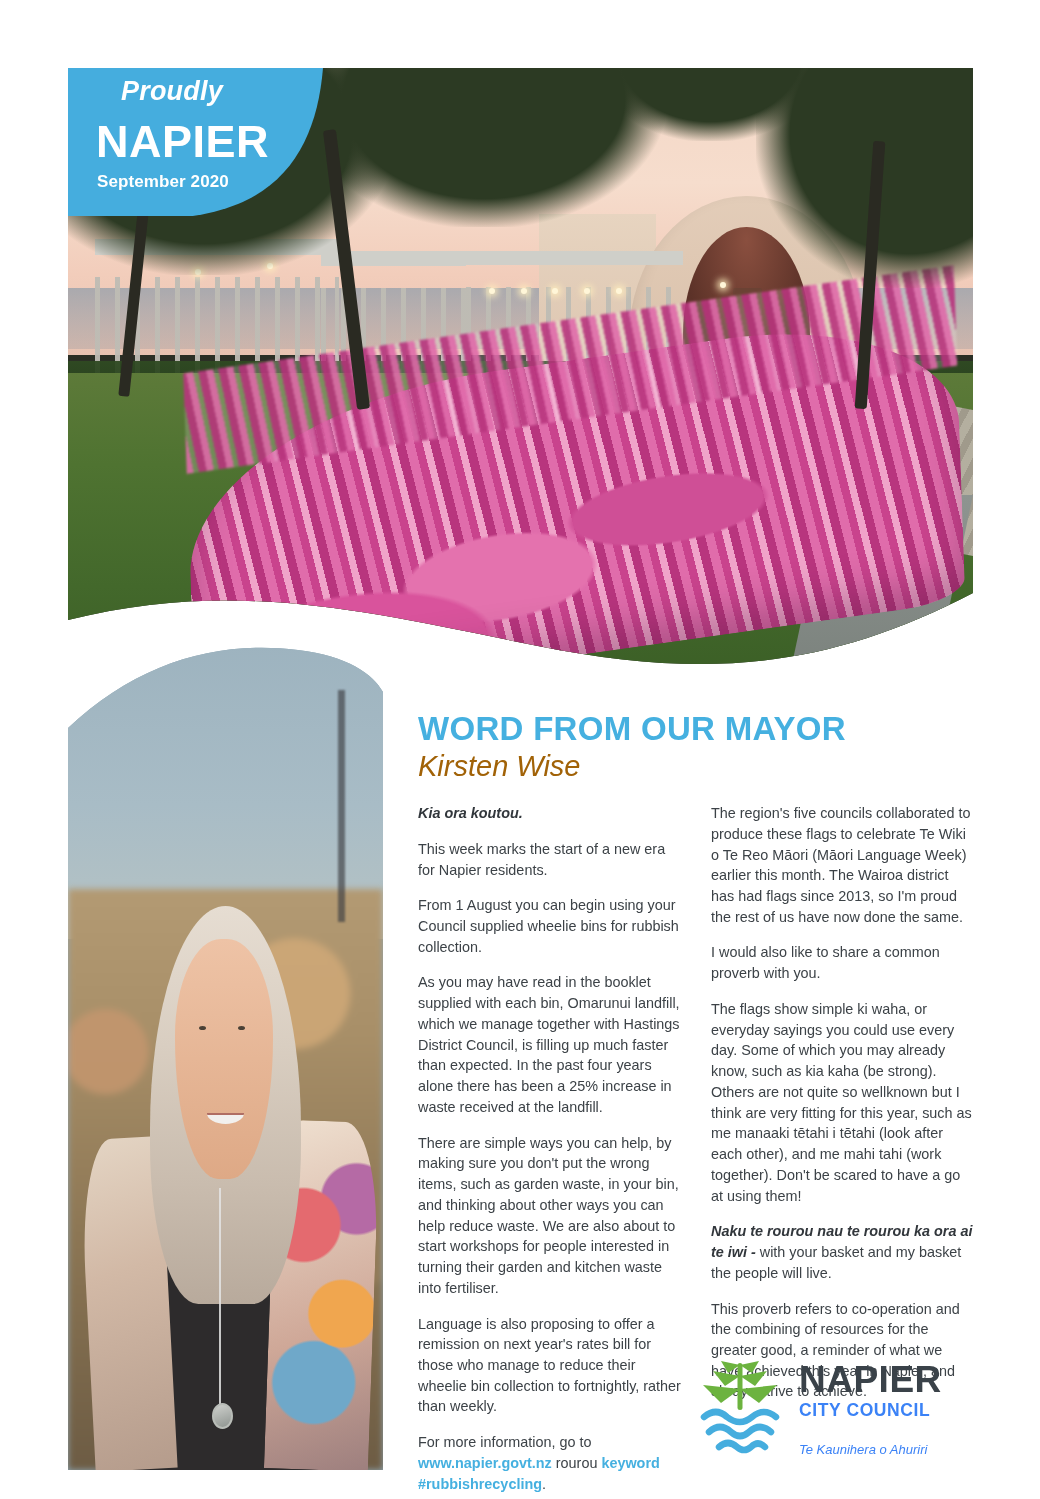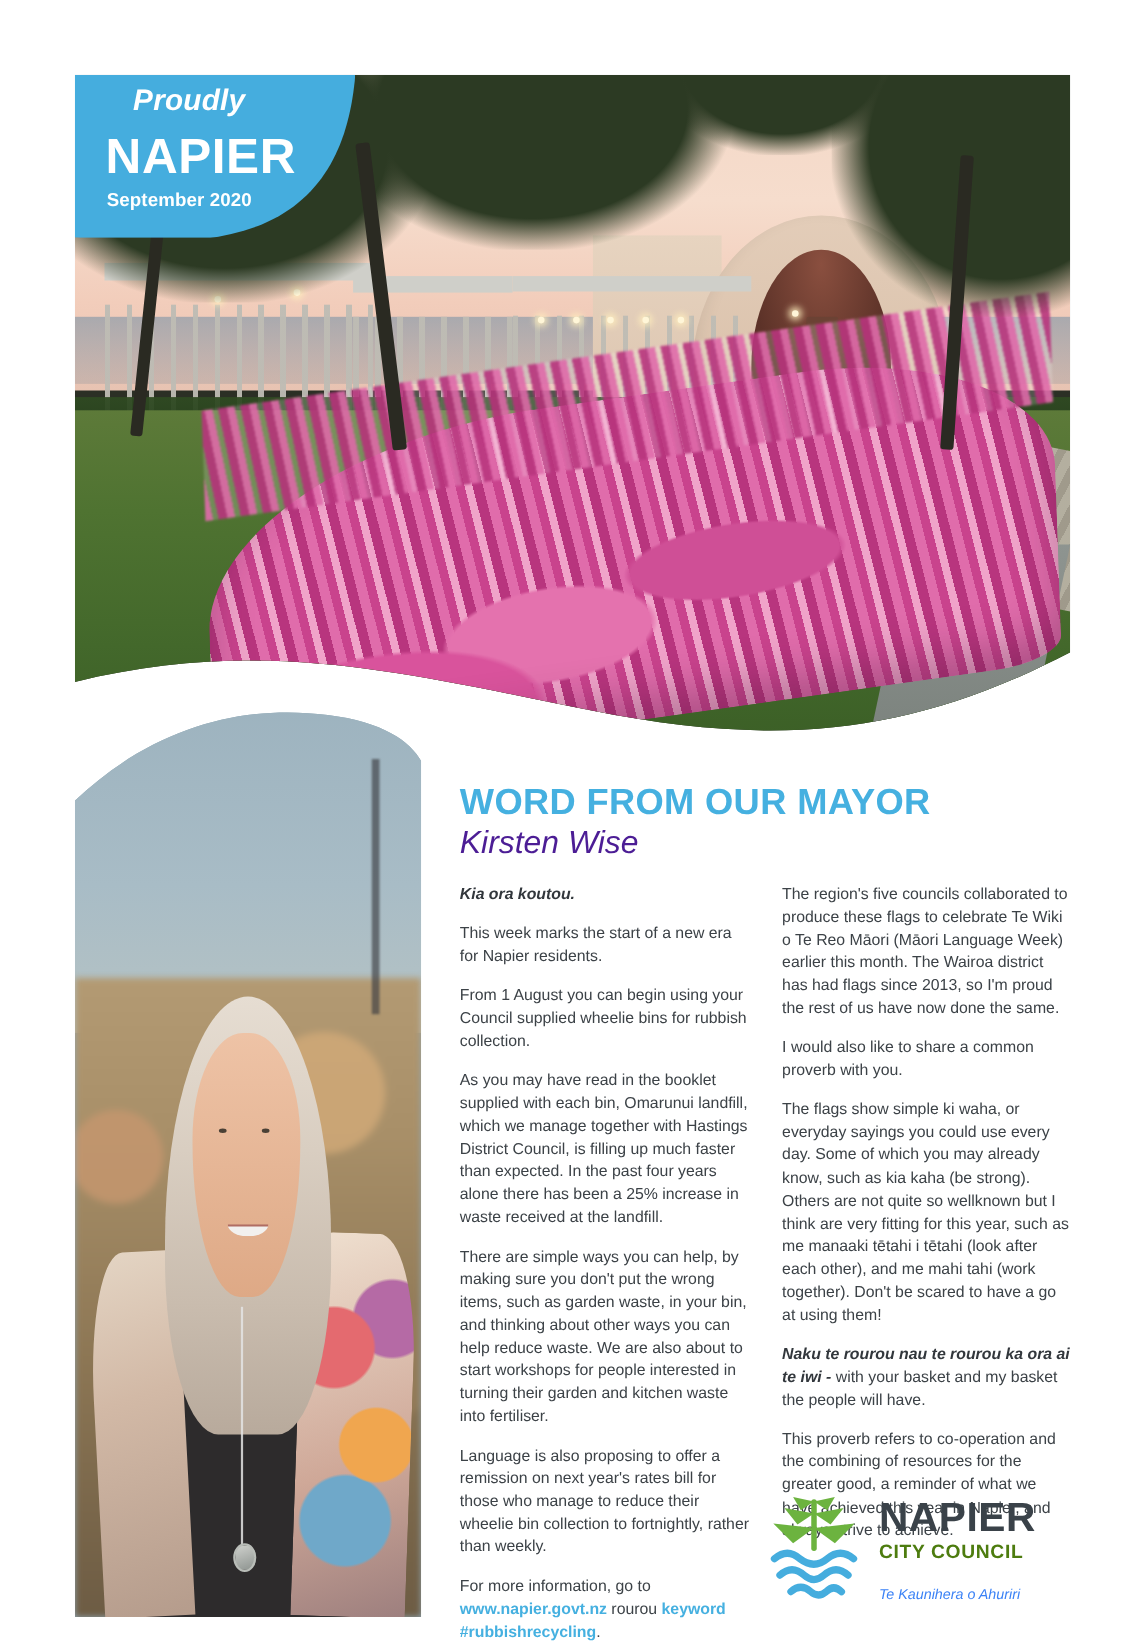--- a/index.html
+++ b/index.html
@@ -216,21 +216,21 @@
     border:2px solid #b9bdb8;
   }
 
   
   .article{position:absolute;left:418px;top:712px;width:556px;}
   .headline{
     font-size:33px;font-weight:bold;color:#45B0E0;letter-spacing:.3px;
     line-height:1.05;margin:0;
   }
   .subhead{
-    font-size:29px;font-style:italic;color:#4c1d95;margin:4px 0 0 0;
+    font-size:29px;font-style:italic;color:#a16207;margin:4px 0 0 0;
     line-height:1.05;font-weight:normal;
   }
   .cols{
     display:flex;gap:30px;margin-top:22px;
   }
   .col{width:263px;}
   .col p{
     margin:0 0 15px 0;font-size:14.4px;line-height:1.44;color:#3c4247;
   }
   .col p.lead{font-style:italic;font-weight:bold;color:#32373c;}
@@ -241,21 +241,21 @@
   .logo{
     position:absolute;left:697px;top:1356px;width:270px;height:106px;
     display:flex;align-items:center;gap:16px;
   }
   .logo-mark{width:86px;height:100px;flex:0 0 86px;}
   .logo-text{display:flex;flex-direction:column;justify-content:center;}
   .logo-napier{
     font-size:37px;font-weight:bold;color:#3A4249;letter-spacing:.5px;line-height:1;
   }
   .logo-ccl{
-    font-size:17.5px;font-weight:bold;color:#4d7c0f;letter-spacing:.6px;
+    font-size:17.5px;font-weight:bold;color:#3b82f6;letter-spacing:.6px;
     line-height:1.25;margin-top:2px;
   }
   .logo-maori{
     font-size:13px;font-style:italic;color:#3b82f6;margin-top:20px;
   }
 </style>
 </head>
 <body>
 
 <div class="page">
@@ -345,21 +345,21 @@
         <p>There are simple ways you can help, by making sure you don't put the wrong items, such as garden waste, in your bin, and thinking about other ways you can help reduce waste. We are also about to start workshops for people interested in turning their garden and kitchen waste into fertiliser.</p>
         <p>Language is also proposing to offer a remission on next year's rates bill for those who manage to reduce their wheelie bin collection to fortnightly, rather than weekly.</p>
         <p><span>For more information, go to </span><a class="link" href="#">www.napier.govt.nz</a><span> rourou </span><a class="link" href="#">keyword #rubbishrecycling</a><span>.</span></p>
 
       </div>
 
       <div class="col">
         <p>The region's five councils collaborated to produce these flags to celebrate Te Wiki o Te Reo Māori (Māori Language Week) earlier this month. The Wairoa district has had flags since 2013, so I'm proud the rest of us have now done the same.</p>
         <p>I would also like to share a common proverb with you.</p>
         <p>The flags show simple ki waha, or everyday sayings you could use every day. Some of which you may already know, such as kia kaha (be strong). Others are not quite so wellknown but I think are very fitting for this year, such as me manaaki tētahi i tētahi (look after each other), and me mahi tahi (work together). Don't be scared to have a go at using them!</p>
-        <p><span class="prov">Naku te rourou nau te rourou ka ora ai te iwi -</span><span> with your basket and my basket the people will have.</span></p>
+        <p><span class="prov">Naku te rourou nau te rourou ka ora ai te iwi -</span><span> with your basket and my basket the people will live.</span></p>
         <p>This proverb refers to co-operation and the combining of resources for the greater good, a reminder of what we have achieved this year in Napier, and always strive to achieve.</p>
       </div>
 
     </div>
   </div>
 
   <div class="logo">
     <svg class="logo-mark" viewBox="0 0 86 100">
       <g fill="#6CB33F">
         <rect x="40.5" y="4" width="5" height="47" rx="2.5"></rect>

